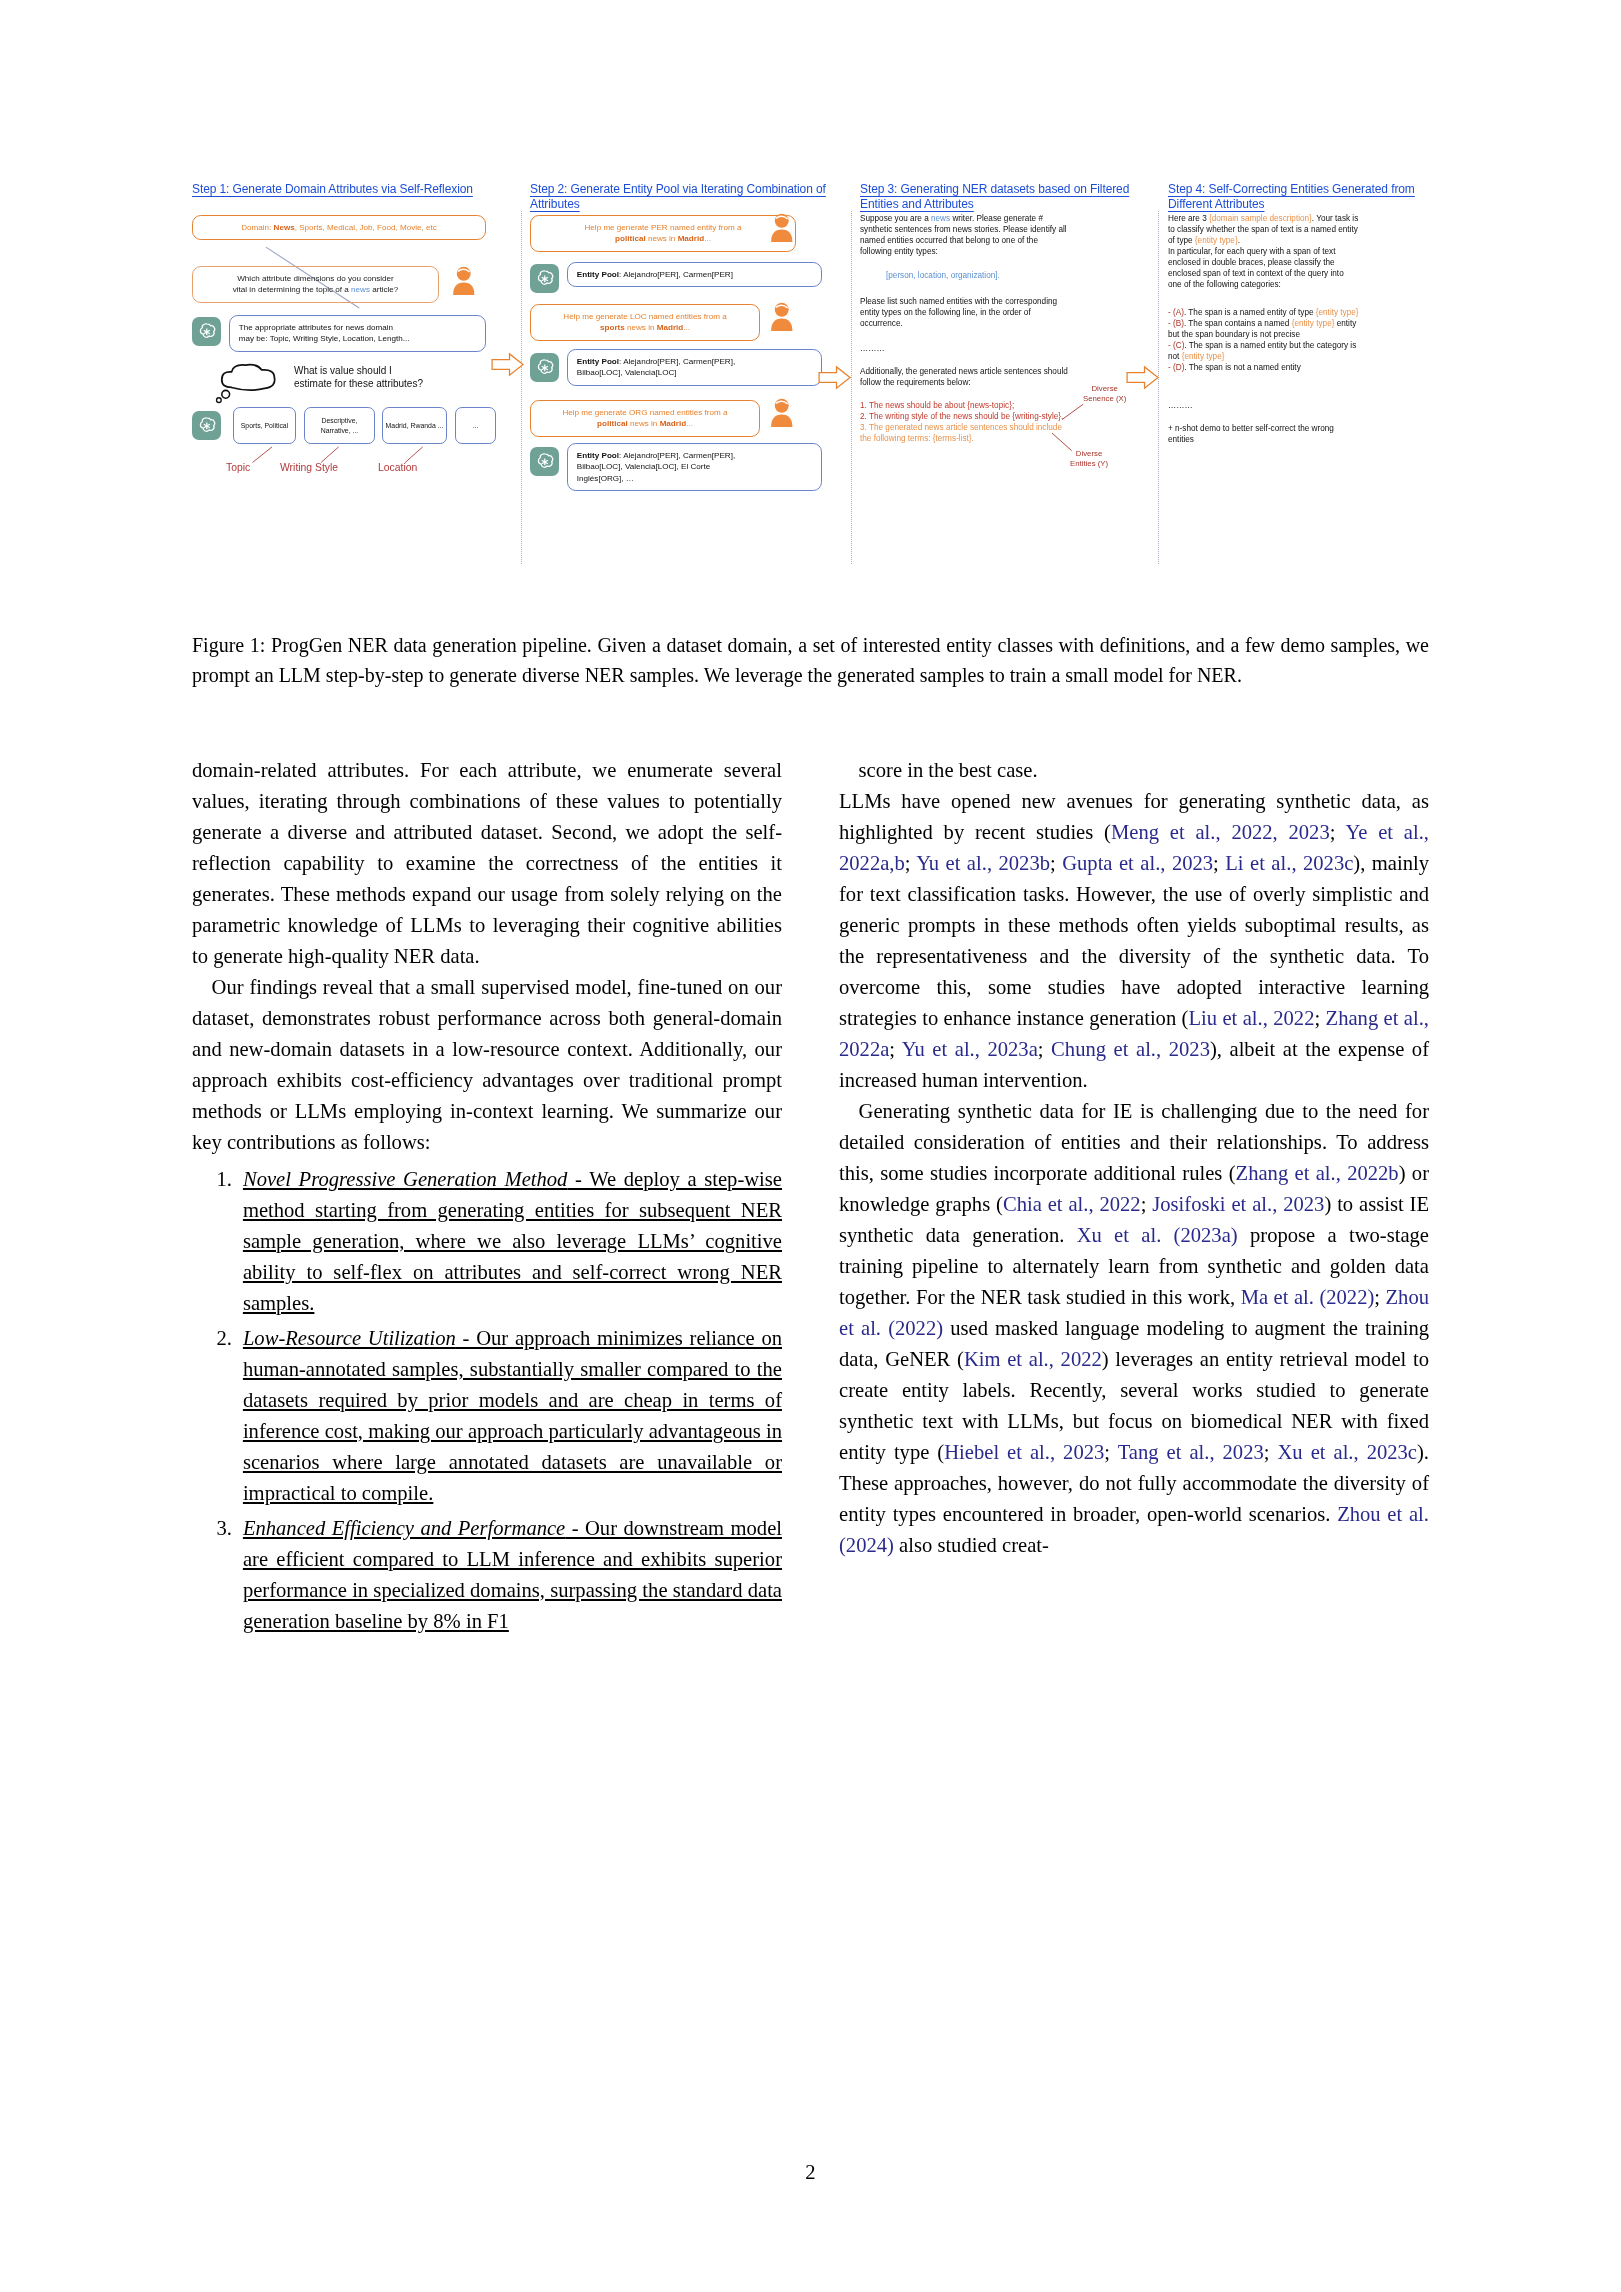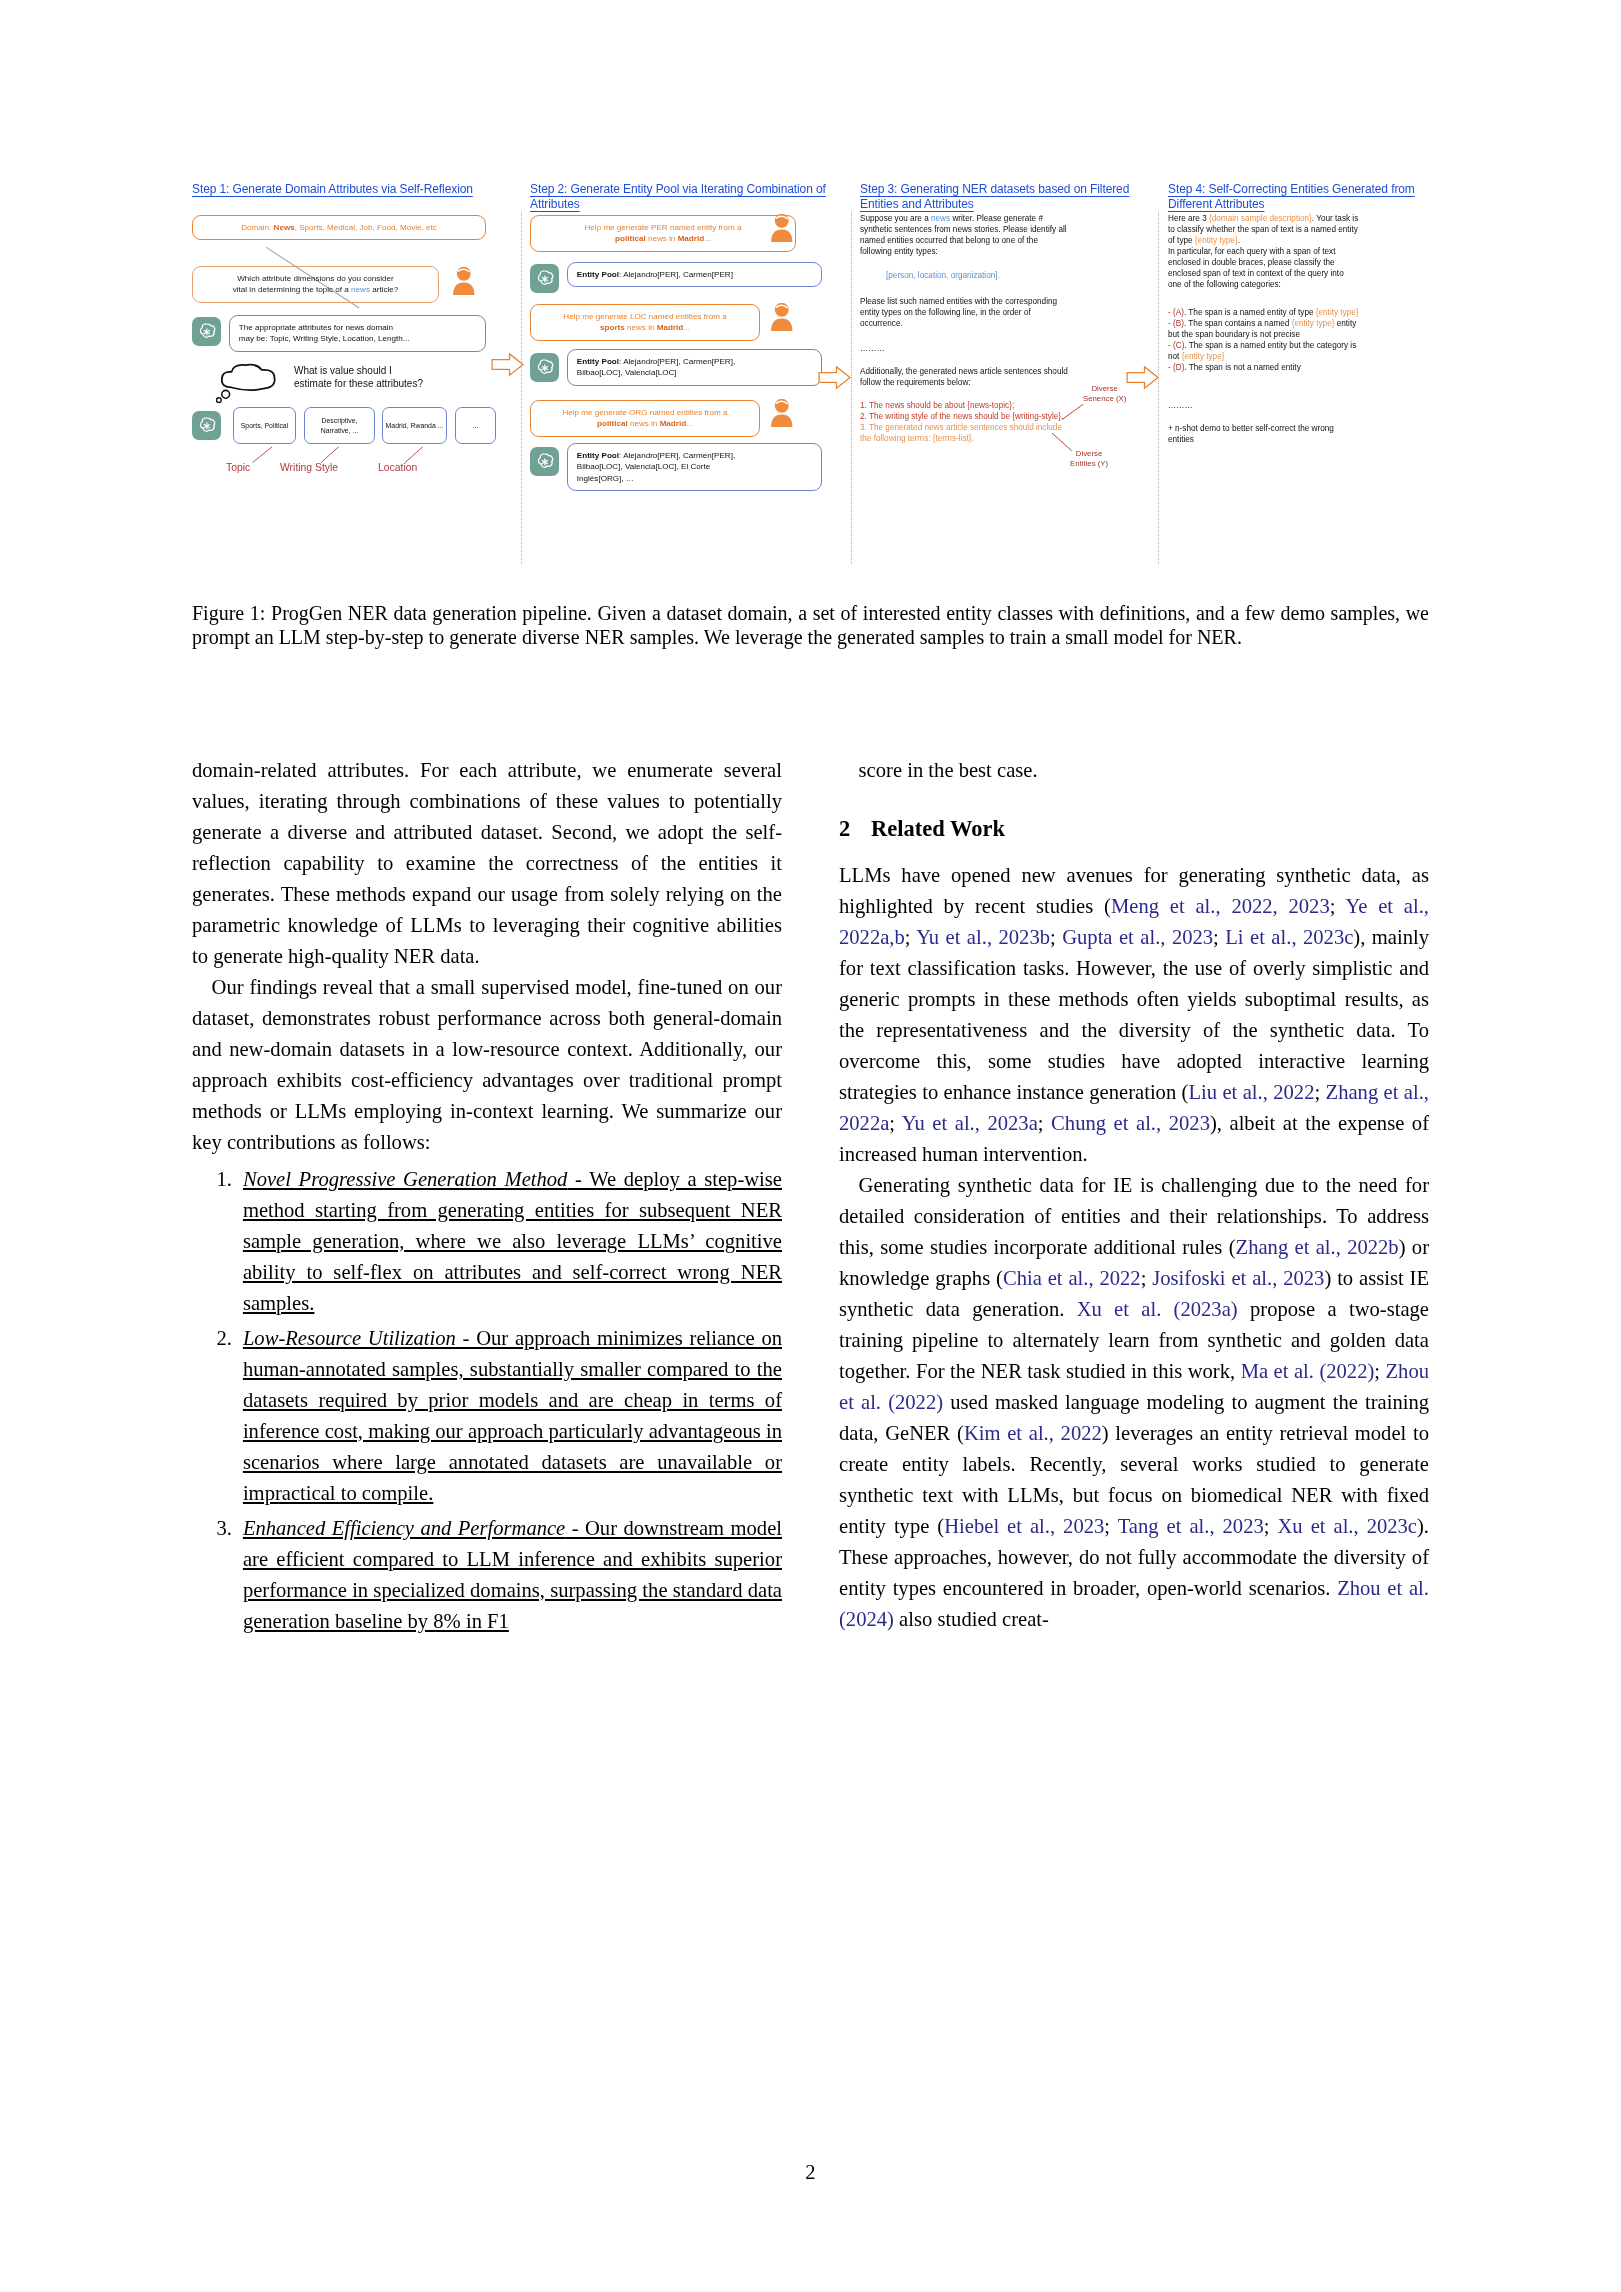--- a/index.html
+++ b/index.html
@@ -148,24 +148,24 @@
     color: #a8342a;
     text-align: center;
   }
 
   .bigarrow { position: absolute; }
 
   
   .caption {
     position: absolute;
     left: 192px;
-    top: 601px;
+    top: 630px;
     width: 1237px;
     font-size: 20px;
-    line-height: 24px;
+    line-height: 30px;
     text-align: justify;
     text-align-last: left;
   }
 
   
   .col {
     position: absolute;
     top: 755px;
     width: 590px;
     font-size: 20.6px;
@@ -462,23 +462,20 @@
   <ol class="contribs">
     <li><i>Novel Progressive Generation Method</i><span> - We deploy a step-wise method starting from generating entities for subsequent NER sample generation, where we also leverage LLMs’ cognitive ability to self-flex on attributes and self-correct wrong NER samples.</span></li>
     <li><i>Low-Resource Utilization</i><span> - Our approach minimizes reliance on human-annotated samples, substantially smaller compared to the datasets required by prior models and are cheap in terms of inference cost, making our approach particularly advantageous in scenarios where large annotated datasets are unavailable or impractical to compile.</span></li>
     <li><i>Enhanced Efficiency and Performance</i><span> - Our downstream model are efficient compared to LLM inference and exhibits superior performance in specialized domains, surpassing the standard data generation baseline by 8% in F1</span></li>
   </ol>
 </div>
 
 <div class="col right">
   <p style="text-indent:19.6px">score in the best case.</p>
 
-  <div class="sec-head">
-    <span class="num">2</span><span>Related Work</span>
-  </div>
 
   <p><span>LLMs have opened new avenues for generating synthetic data, as highlighted by recent studies (</span><a class="cite">Meng et al., 2022, 2023</a><span>; </span><a class="cite">Ye et al., 2022a,b</a><span>; </span><a class="cite">Yu et al., 2023b</a><span>; </span><a class="cite">Gupta et al., 2023</a><span>; </span><a class="cite">Li et al., 2023c</a><span>), mainly for text classification tasks. However, the use of overly simplistic and generic prompts in these methods often yields suboptimal results, as the representativeness and the diversity of the synthetic data. To overcome this, some studies have adopted interactive learning strategies to enhance instance generation (</span><a class="cite">Liu et al., 2022</a><span>; </span><a class="cite">Zhang et al., 2022a</a><span>; </span><a class="cite">Yu et al., 2023a</a><span>; </span><a class="cite">Chung et al., 2023</a><span>), albeit at the expense of increased human intervention.</span></p>
 
   <p class="indent"><span>Generating synthetic data for IE is challenging due to the need for detailed consideration of entities and their relationships. To address this, some studies incorporate additional rules  (</span><a class="cite">Zhang et al., 2022b</a><span>) or knowledge graphs (</span><a class="cite">Chia et al., 2022</a><span>; </span><a class="cite">Josifoski et al., 2023</a><span>) to assist IE synthetic data generation. </span><a class="cite">Xu et al.</a><a class="cite"> (2023a)</a><span> propose a two-stage training pipeline to alternately learn from synthetic and golden data together. For the NER task studied in this work, </span><a class="cite">Ma et al.</a><a class="cite"> (2022)</a><span>; </span><a class="cite">Zhou et al.</a><a class="cite"> (2022)</a><span> used masked language modeling to augment the training data, GeNER (</span><a class="cite">Kim et al., 2022</a><span>) leverages an entity retrieval model to create entity labels. Recently, several works studied to generate synthetic text with LLMs, but focus on biomedical NER with fixed entity type (</span><a class="cite">Hiebel et al., 2023</a><span>; </span><a class="cite">Tang et al., 2023</a><span>; </span><a class="cite">Xu et al., 2023c</a><span>). These approaches, however, do not fully accommodate the diversity of entity types encountered in broader, open-world scenarios. </span><a class="cite">Zhou et al.</a><a class="cite"> (2024)</a><span> also studied creat-</span></p>
 </div>
 
 <div class="pagenum">2</div>
 
 
 </body></html>

